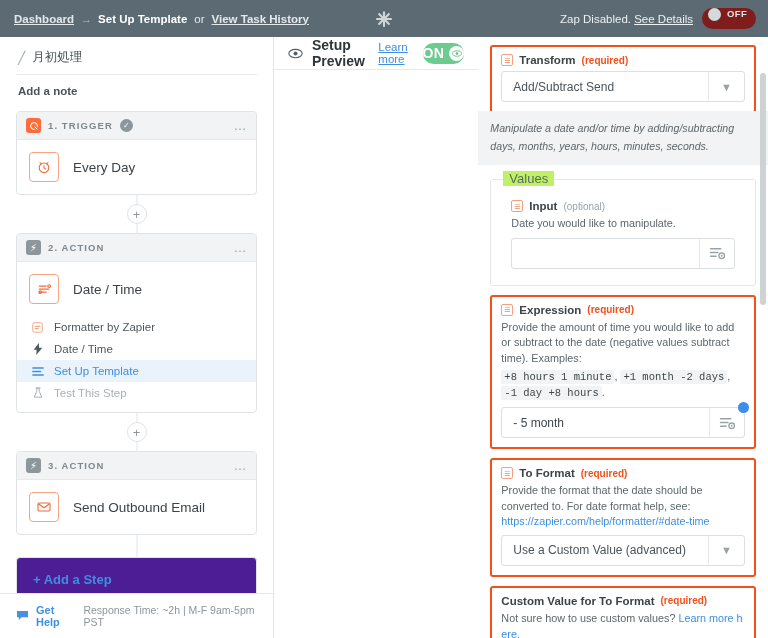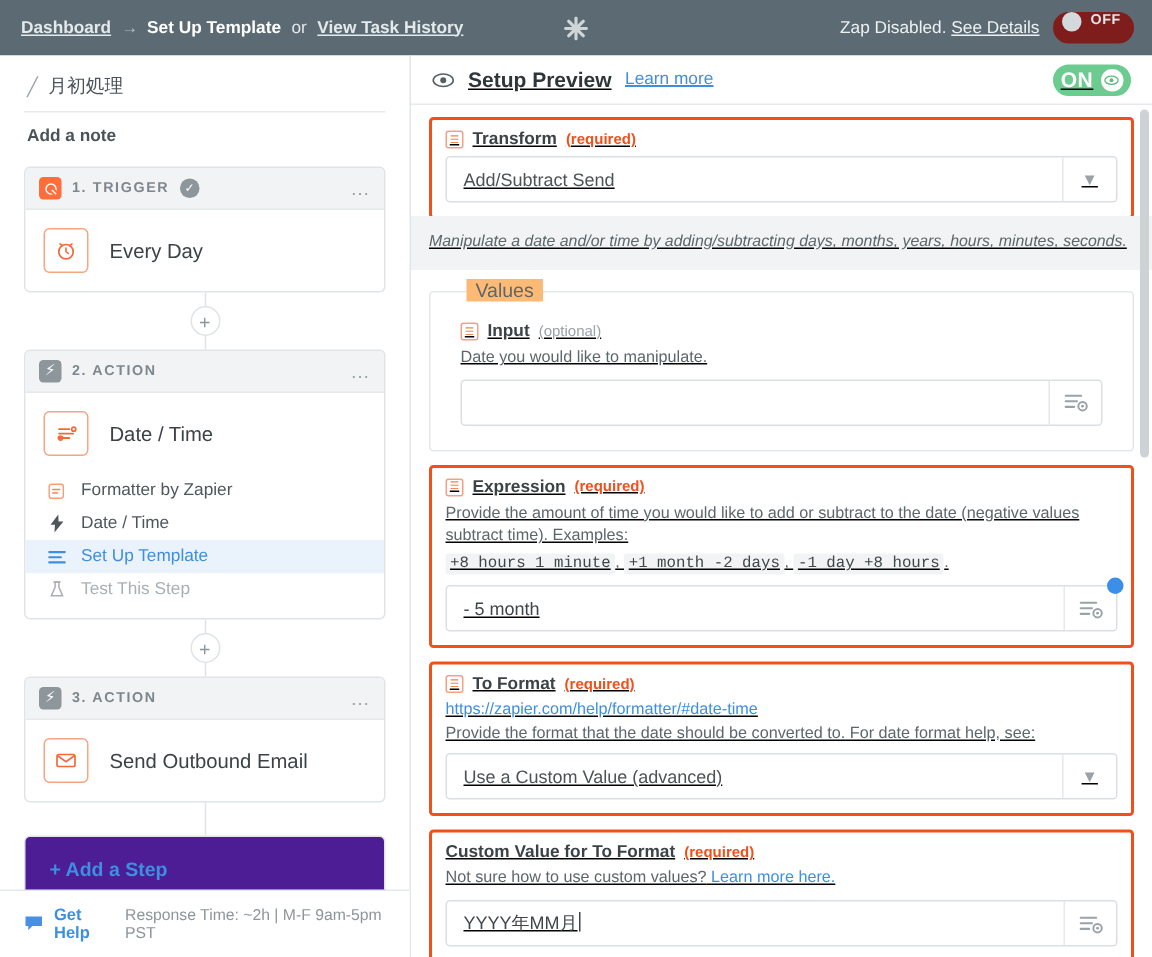--- a/index.html
+++ b/index.html
@@ -121,21 +121,21 @@
 
   .sb-footer {
     border-top: 1px solid #e5e8ea; padding: 10px 16px; display: flex; align-items: center; gap: 7px;
     background: #fff; flex: 0 0 auto;
   }
   .help-bubble { color: #4a90e2; font-size: 12px; line-height: 1; }
   .get-help { color: #3e8fe0; font-size: 11px; font-weight: 700; cursor: pointer; }
   .resp-time { color: #8d959a; font-size: 10.5px; }
 
   
-  .panel { flex: 1; min-width: 0; display: flex; flex-direction: column; background: #fff; position: relative; text-decoration: underline; }
+  .panel { flex: 1; min-width: 0; display: flex; flex-direction: row; background: #fff; position: relative; }
   .panel-head {
     height: 33px; flex: 0 0 33px; display: flex; align-items: center; gap: 9px;
     padding: 0 14px; border-bottom: 1px solid #e6e9ea;
   }
   .eye-ico { color: #556066; font-size: 13px; line-height: 1; display: flex; }
   .panel-title { font-size: 14px; font-weight: 700; color: #2f3639; }
   .learn-more { font-size: 11.5px; color: #3e8fe0; text-decoration: underline; cursor: pointer; }
   .on-toggle {
     margin-left: auto; background: #6ccb8f; border-radius: 11px; height: 21px; width: 52px;
     display: flex; align-items: center; justify-content: center; gap: 5px; cursor: pointer;
@@ -200,21 +200,21 @@
   .note-strip {
     background: #f1f3f4; padding: 7px 12px 11px 12px; margin: -2px -12px 0 -12px;
   }
   .note-strip .t { font-size: 10.6px; color: #5d666b; font-style: italic; }
 
   .values-fieldset {
     border: 1px solid #e4e7e9; border-radius: 3px; margin-top: 14px; padding: 8px 14px 16px 14px;
     position: relative;
   }
   .values-legend {
-    position: absolute; top: -9px; left: 24px; background: #fdba74; padding: 0 6px;
+    position: absolute; top: -9px; left: 12px; background: #bef264; padding: 0 6px;
     font-size: 13px; color: #5d666b; font-weight: 400;
   }
   .values-inner { padding: 12px 6px 0 6px; }
 
   .gap { height: 9px; }
 
   
   .vscroll {
     position: absolute; right: 2px; top: 36px; width: 6px; bottom: 2px;
   }
@@ -488,22 +488,22 @@
         </div>
 
         <div class="gap"></div>
 
         <div class="field-group">
           <div class="label-row">
             <span class="label-ico">☰</span>
             <span class="label-txt">To Format</span>
             <span class="label-req">(required)</span>
           </div>
+          <div class="help-txt">Provide the format that the date should be converted to. For date format help, see:</div>
           <div class="help-txt"><span class="help-link">https://zapier.com/help/formatter/#date-time</span></div>
-          <div class="help-txt">Provide the format that the date should be converted to. For date format help, see:</div>
           <div class="select-box">
             <span class="select-val">Use a Custom Value (advanced)</span>
             <span class="select-caret">▼</span>
           </div>
         </div>
 
         <div class="gap"></div>
 
         <div class="field-group">
           <div class="label-row">

